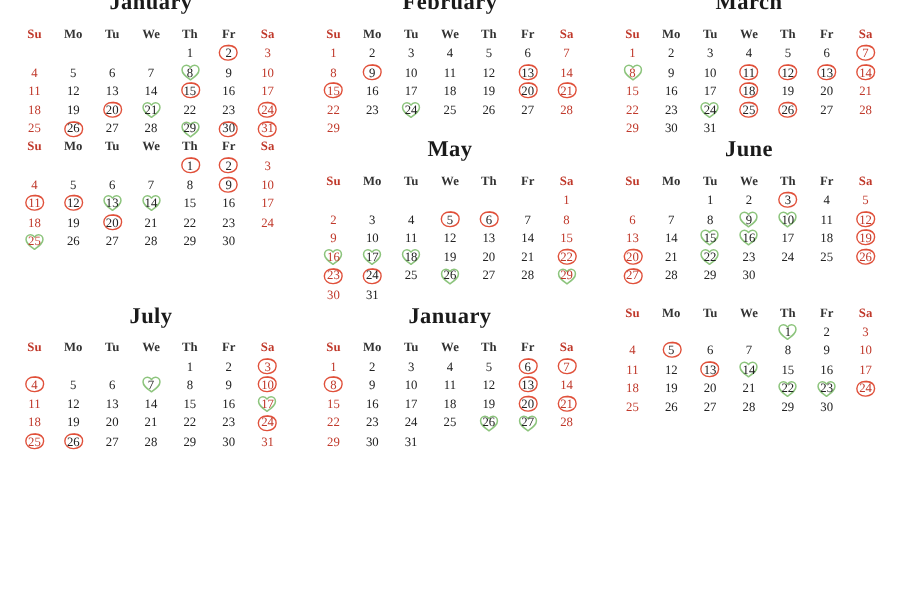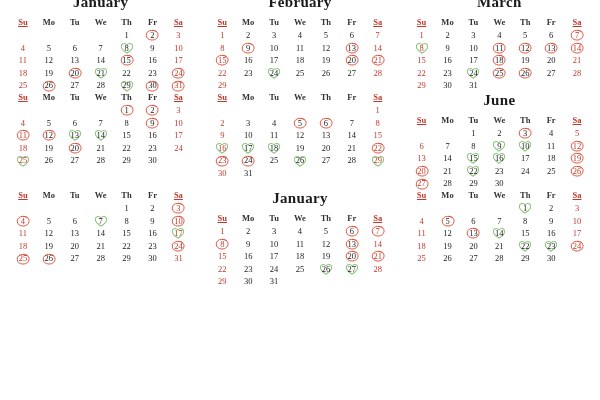--- a/index.html
+++ b/index.html
@@ -50,21 +50,20 @@
   .dow {
     text-align: center;
     font-family: "Liberation Serif", serif;
     font-size: 8.5px;
     font-weight: bold;
     color: #333333;
     padding-bottom: 2px;
   }
   .dow.sun, .dow.sat {
     color: #c0392b;
-    text-decoration: underline;
   }
   .cell {
     position: relative;
     height: 12.6px;
     text-align: center;
     font-family: "Liberation Serif", serif;
     font-size: 8.5px;
     line-height: 12.6px;
     color: #222222;
   }
@@ -458,20 +457,21 @@
             </span><span class="num">25</span></div>
           <div class="cell"><span class="num">26</span></div>
           <div class="cell"><span class="num">27</span></div>
           <div class="cell"><span class="num">28</span></div>
           <div class="cell"><span class="num">29</span></div>
           <div class="cell"><span class="num">30</span></div>
           <div class="cell sat"></div>
         </div>
       </div>
       <div class="month month-row-2">
+        <div class="month-title">May</div>
         <div class="dow-row">
           <div class="dow sun">Su</div>
           <div class="dow">Mo</div>
           <div class="dow">Tu</div>
           <div class="dow">We</div>
           <div class="dow">Th</div>
           <div class="dow">Fr</div>
           <div class="dow sat">Sa</div>
         </div>
         <div class="week-row">
@@ -664,20 +664,21 @@
             </span><span class="num">27</span></div>
           <div class="cell"><span class="num">28</span></div>
           <div class="cell"><span class="num">29</span></div>
           <div class="cell"><span class="num">30</span></div>
           <div class="cell"></div>
           <div class="cell"></div>
           <div class="cell sat"></div>
         </div>
       </div>
       <div class="month month-row-3">
+        <div class="month-title">July</div>
         <div class="dow-row">
           <div class="dow sun">Su</div>
           <div class="dow">Mo</div>
           <div class="dow">Tu</div>
           <div class="dow">We</div>
           <div class="dow">Th</div>
           <div class="dow">Fr</div>
           <div class="dow sat">Sa</div>
         </div>
         <div class="week-row">

